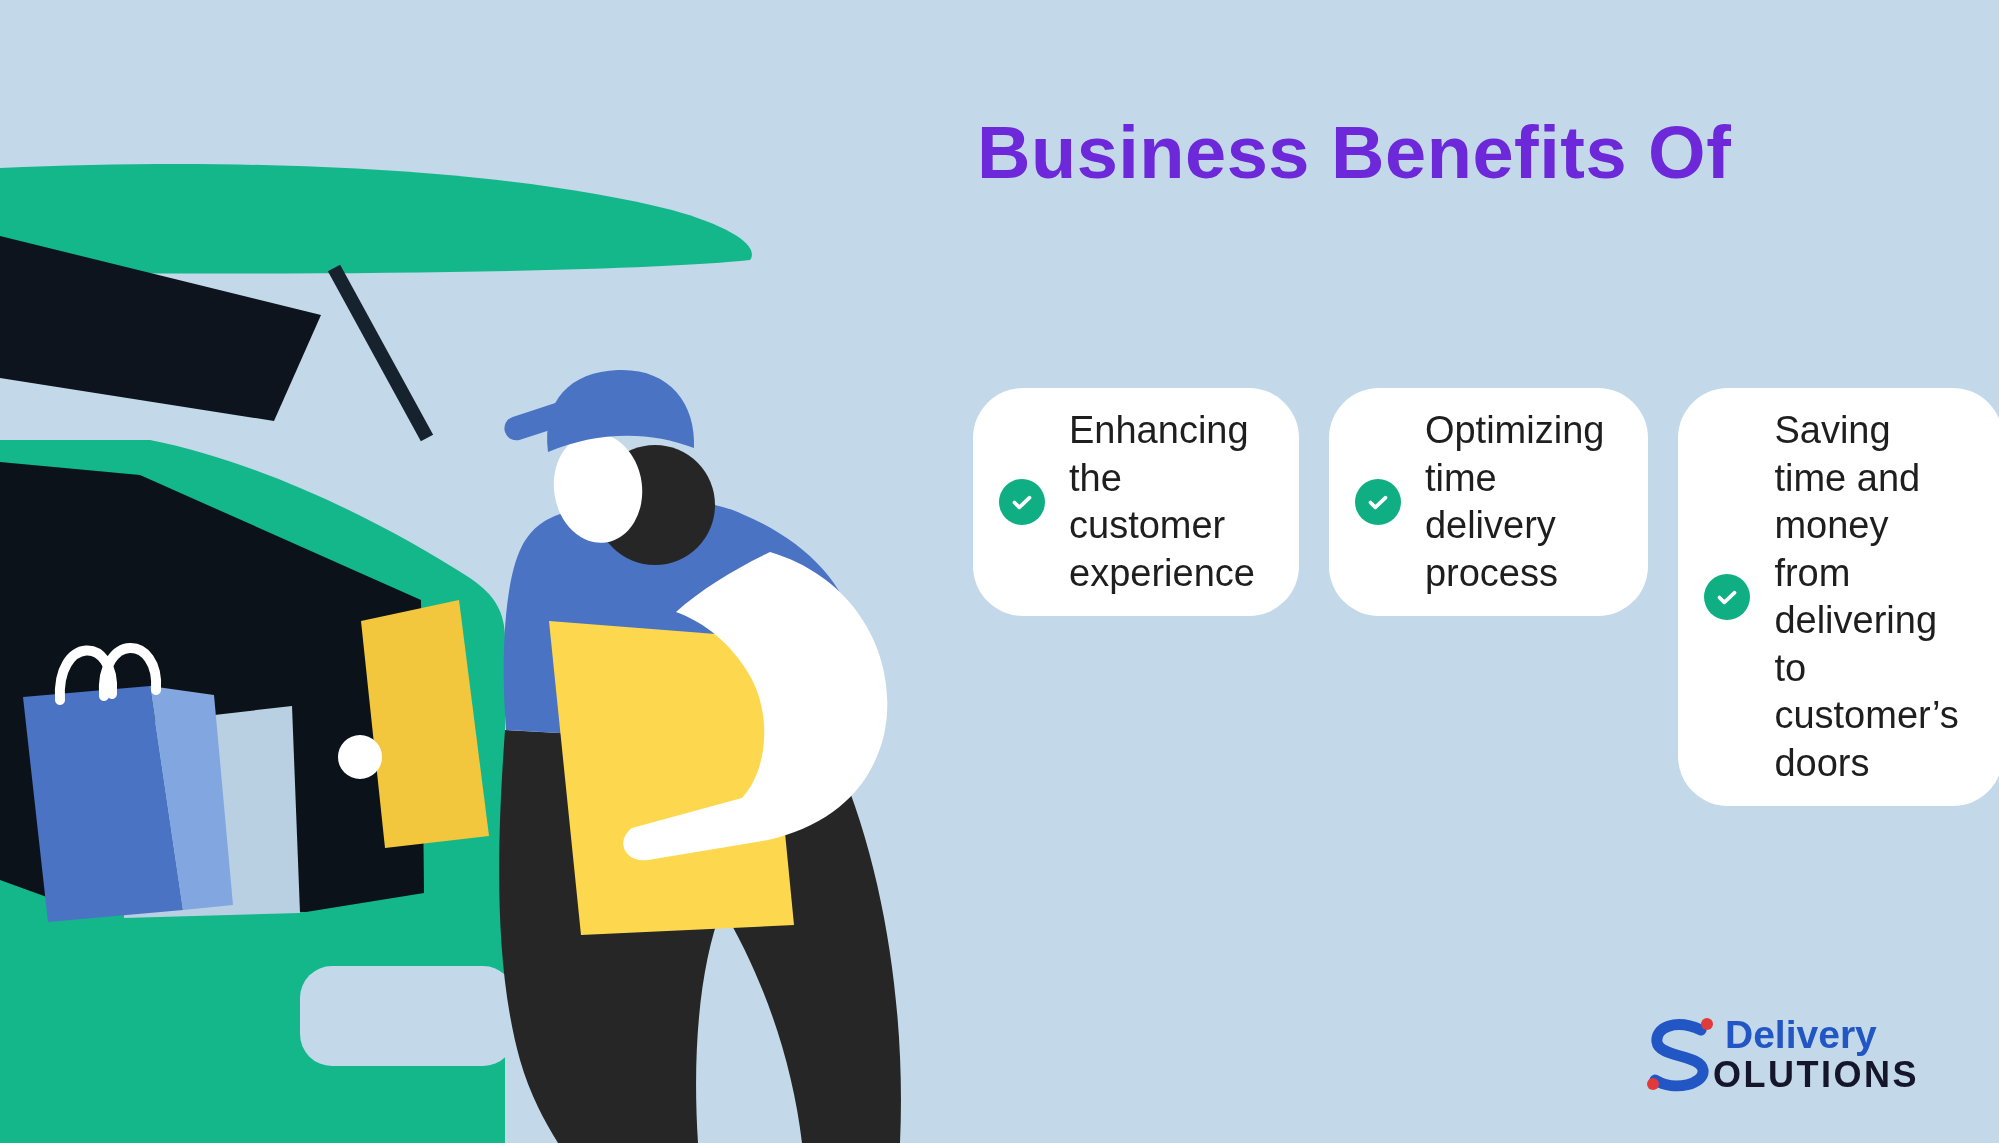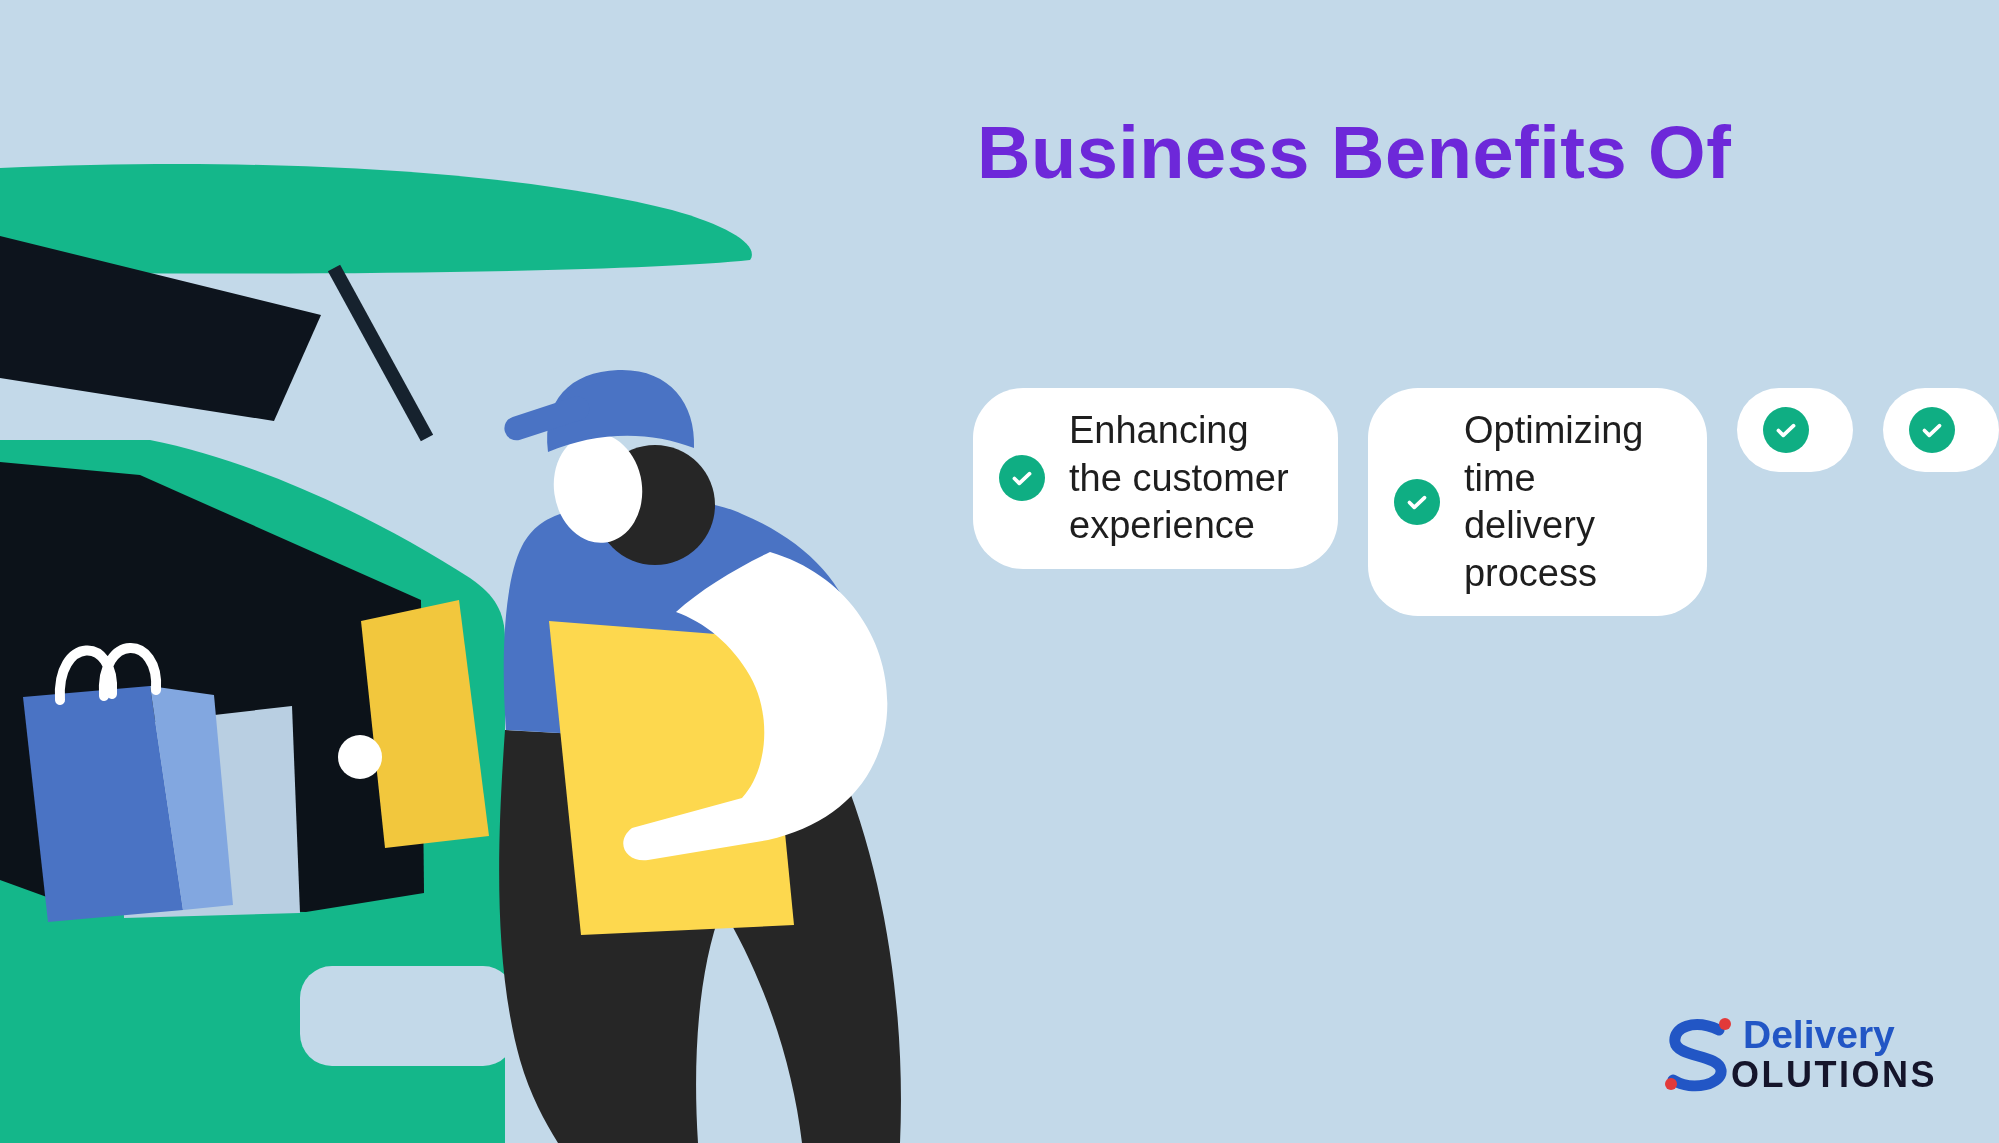--- a/index.html
+++ b/index.html
@@ -23,21 +23,21 @@
   }
   .check-circle{
     width:46px;height:46px;border-radius:50%;background:#0fae83;
     display:flex;align-items:center;justify-content:center;flex:none;
   }
   .check-circle svg{width:26px;height:26px;display:block;}
   .benefit-label{
     font-size:38px;color:#1e1e1e;font-weight:500;line-height:1.25;white-space:pre-line;
   }
   .logo{
-    position:absolute;top:1012px;right:62px;
+    position:absolute;top:1012px;right:80px;
     display:flex;align-items:center;
   }
   .logo-mark{width:72px;height:84px;flex:none;margin-right:-4px;}
   .logo-text{display:flex;flex-direction:column;}
   .brand-top{color:#2256c5;font-weight:700;font-size:39px;line-height:1;margin-left:12px;}
   .brand-bottom{color:#15152b;font-weight:700;font-size:36px;line-height:1;letter-spacing:2.5px;margin-top:3px;}
 </style>
 </head>
 <body>
 
@@ -99,20 +99,22 @@
           </svg>
       </span>
       <span class="benefit-label">Optimizing time delivery process</span>
     </div>
     <div class="benefit-pill">
       <span class="check-circle">
         <svg viewBox="0 0 24 24">
             <path d="M5 12.5l4.5 4.5L19 8" stroke="#ffffff" stroke-width="3.4" fill="none" stroke-linecap="round" stroke-linejoin="round"></path>
           </svg>
       </span>
+      <span class="benefit-label">Saving time and money from delivering
+to customer’s doors</span>
     </div>
     <div class="benefit-pill">
       <span class="check-circle">
         <svg viewBox="0 0 24 24">
             <path d="M5 12.5l4.5 4.5L19 8" stroke="#ffffff" stroke-width="3.4" fill="none" stroke-linecap="round" stroke-linejoin="round"></path>
           </svg>
       </span>
     </div>
   </div>
 

